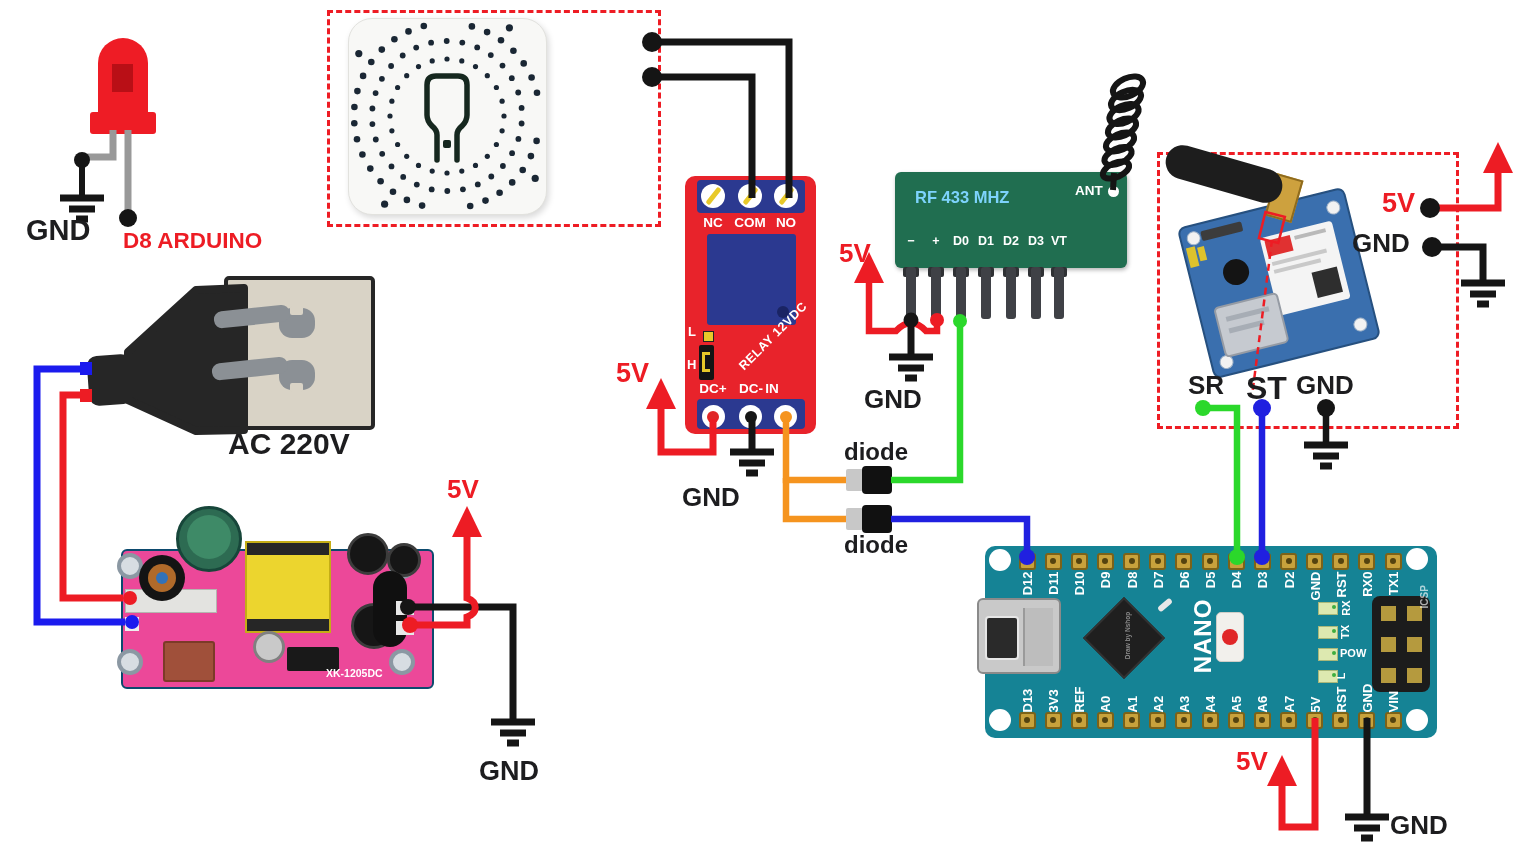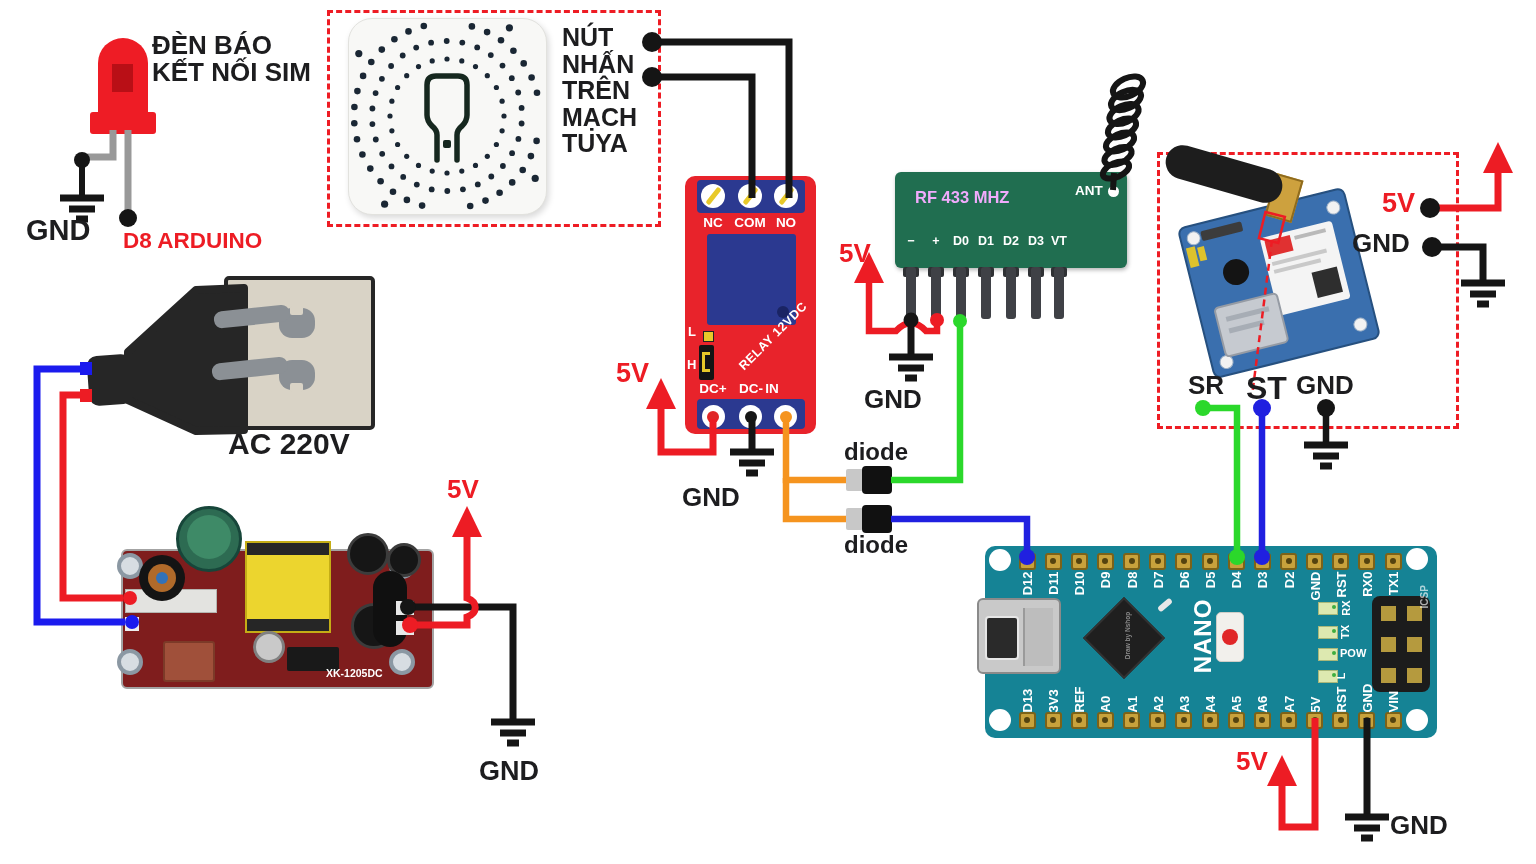--- a/index.html
+++ b/index.html
@@ -50,57 +50,46 @@
   .pad{position:absolute;width:17px;height:17px;background:#c8a23c;border:2px solid #7c6218;border-radius:3px;box-sizing:border-box}
   .pad::after{content:"";position:absolute;left:3.5px;top:3.5px;width:6px;height:6px;background:#54430f;border-radius:50%}
   .pinlab{position:absolute;width:46px;height:15px;font-size:13px;line-height:15px;font-weight:bold;color:#fff;
           transform:rotate(-90deg);white-space:nowrap}
   .corner-hole{position:absolute;width:22px;height:22px;border-radius:50%;background:#fff}
   .ledrect{position:absolute;width:18px;height:11px;background:#dde9b0;border:1px solid #a9b87a}
   .ledrect::after{content:"";position:absolute;right:1px;top:2px;width:4px;height:4px;background:#3fae3f;border-radius:50%}
   .nanoledlab{position:absolute;font-size:11px;font-weight:bold;color:#fff;white-space:nowrap}
   .rot{transform:rotate(-90deg)}
   
-  #psu{position:absolute;left:121px;top:549px;width:309px;height:136px;background:#7f1d1d;
-       border:2px solid #a3a3a3;border-radius:6px;z-index:1}
+  #psu{position:absolute;left:121px;top:549px;width:309px;height:136px;background:#ec4899;
+       border:2px solid #0c4a6e;border-radius:6px;z-index:1}
   .psu-screw{position:absolute;width:26px;height:26px;border-radius:50%;background:#d7dde2;border:4px solid #8b98a3;box-sizing:border-box}
   
   #socket{position:absolute;left:224px;top:276px;width:143px;height:146px;background:#d9d3c6;
           border:4px solid #262626;border-radius:5px;z-index:1}
   .hole{position:absolute;background:#8b9095;width:36px;height:30px;border-radius:13px}
   .hole::after{content:"";position:absolute;width:13px;height:9px;background:#d9d3c6;left:11px;border-radius:2px}
   .hole.top::after{top:-2px}
   .hole.bot::after{bottom:-2px}
   #wires{position:absolute;left:0;top:0;z-index:5;pointer-events:none}
 </style>
 </head>
 <body>
 
 <div id="stage">
 
   <div id="led-body">
     <div id="led-inner"></div>
   </div>
   <div id="led-flange"></div>
-  <div class="lbl" style="left:152px;top:32px;font-size:26px;line-height:27px">
-    <div>ĐÈN BÁO</div>
-    <div>KẾT NỐI SIM</div>
-  </div>
   <div class="lbl" style="left:26px;top:214px;font-size:29px">GND</div>
   <div class="lbl red" style="left:123px;top:228px;font-size:22.5px">D8  ARDUINO</div>
 
   <div class="dashbox" style="left:327px;top:10px;width:328px;height:211px"></div>
   <div id="tuya-switch"></div>
-  <div class="lbl" style="left:562px;top:24px;font-size:25px;line-height:26.5px">
-    <div>NÚT</div>
-    <div>NHẤN</div>
-    <div>TRÊN</div>
-    <div>MẠCH</div>
-    <div>TUYA</div>
-  </div>
 
   <div id="relay">
     <div class="relay-strip" style="left:12px;top:4px;width:108px;height:33px"></div>
     <div class="screw" style="left:16px;top:8px"></div>
     <div class="screw" style="left:53px;top:8px"></div>
     <div class="screw" style="left:89px;top:8px"></div>
     <div class="relay-pinlab" style="left:5px;top:39px">NC</div>
     <div class="relay-pinlab" style="left:42px;top:39px">COM</div>
     <div class="relay-pinlab" style="left:78px;top:39px">NO</div>
     <div id="relay-blue">
@@ -117,21 +106,21 @@
     <div class="relay-pinlab" style="left:64px;top:205px">IN</div>
     <div class="relay-strip" style="left:12px;top:223px;width:108px;height:30px"></div>
     <div class="term t-red" style="left:16.5px;top:229px"></div>
     <div class="term t-black" style="left:54px;top:229px"></div>
     <div class="term t-orange" style="left:89px;top:229px"></div>
   </div>
   <div class="lbl red" style="left:616px;top:358px;font-size:27px">5V</div>
   <div class="lbl" style="left:682px;top:482px;font-size:26px">GND</div>
 
   <div id="rf433">
-    <div class="lbl" style="left:20px;top:16px;font-size:16.5px;color:#f0abfc;position:absolute">RF 433 MHZ</div>
+    <div class="lbl" style="left:20px;top:16px;font-size:16.5px;color:#7dd3fc;position:absolute">RF 433 MHZ</div>
     <div class="lbl" style="left:180px;top:11px;font-size:13.5px;color:#fff;position:absolute">ANT</div>
     <div class="abs" style="left:213px;top:14px;width:11px;height:11px;border-radius:50%;background:#fff"></div>
   <div class="rf-pinlab" style="left: 0px; top: 62px;">−</div>
       <div class="rf-legbase" style="left: 8px; top: 95px; width: 16px; height: 10px;"></div>
       <div class="rf-leg" style="left: 11px; top: 95px; width: 10px; height: 52px;"></div>
       <div class="rf-pinlab" style="left: 25px; top: 62px;">+</div>
       <div class="rf-legbase" style="left: 33px; top: 95px; width: 16px; height: 10px;"></div>
       <div class="rf-leg" style="left: 36px; top: 95px; width: 10px; height: 52px;"></div>
       <div class="rf-pinlab" style="left: 50px; top: 62px;">D0</div>
       <div class="rf-legbase" style="left: 58px; top: 95px; width: 16px; height: 10px;"></div>

